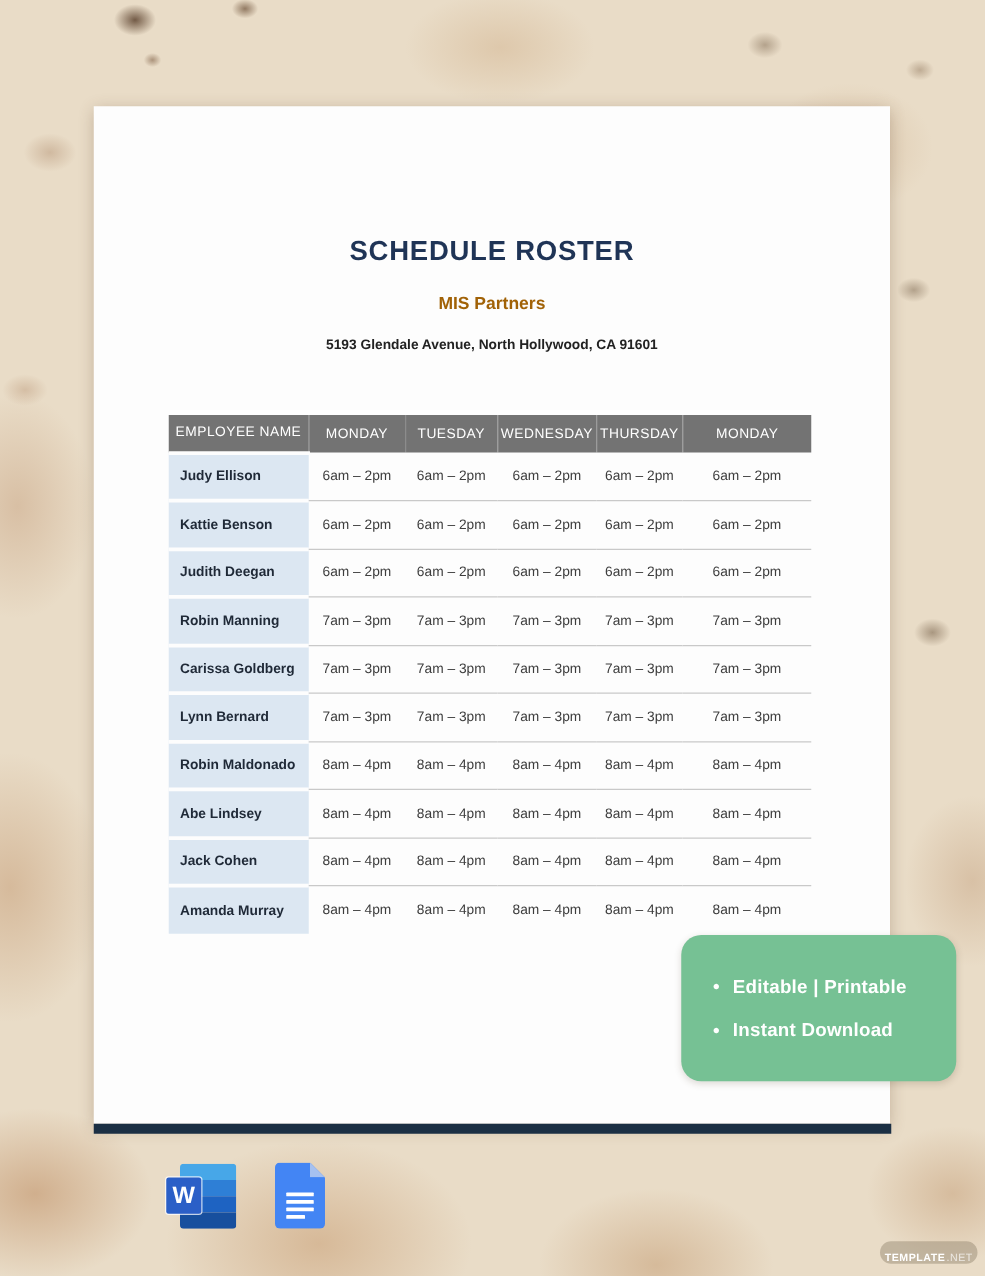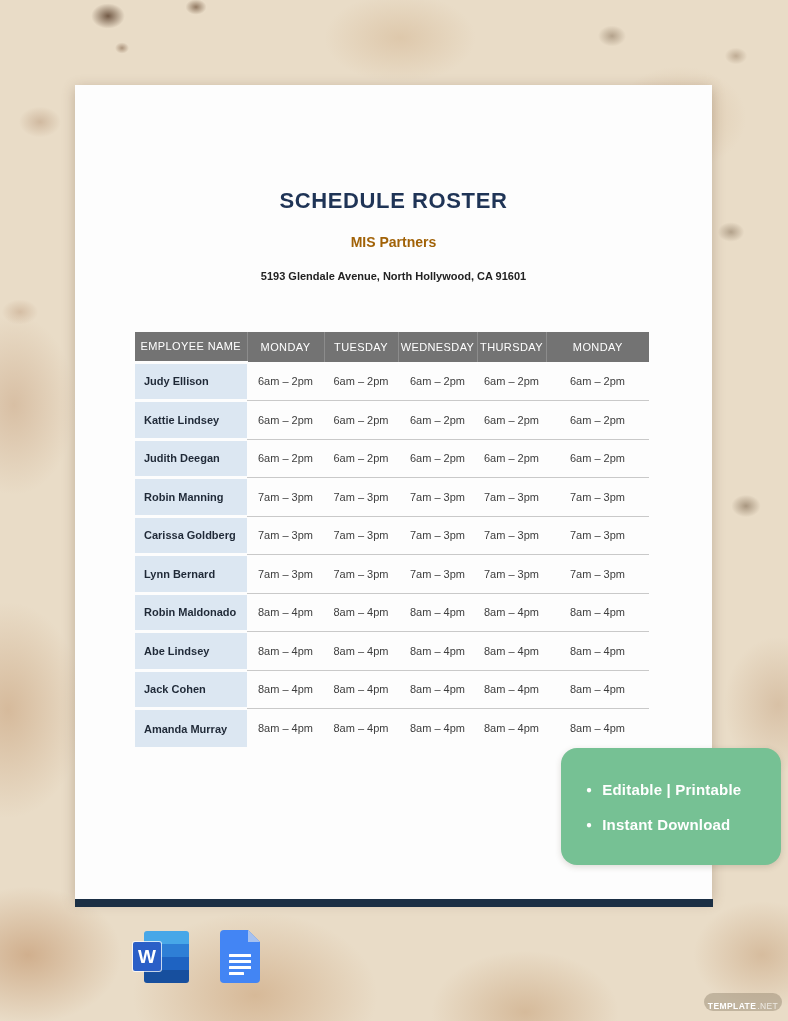--- a/index.html
+++ b/index.html
@@ -63,21 +63,21 @@
     padding-left:9px; text-align:left; border-top:3px solid #fdfdfd;
   }
   td.time-cell {
     text-align:center; color:#3d3d3d; border-top:1px solid #c9c9c9;
   }
   tbody tr:first-child td.time-cell { border-top:none; }
   .promo-badge {
     position:absolute; left:545px; top:748px; width:220px; height:117px;
     background:#76c194; border-radius:16px; color:#fff;
     display:flex; flex-direction:column; justify-content:center; gap:18px;
-    padding-left:25px; box-shadow:0 2px 6px rgba(80,60,40,.18);margin-left:16px;
+    padding-left:25px; box-shadow:0 2px 6px rgba(80,60,40,.18);
   }
   .badge-line { font-size:15px; font-weight:bold; letter-spacing:.2px; }
   .badge-line::before { content:"●"; font-size:10px; margin-right:10px; vertical-align:2px; }
   .word-icon { position:absolute; left:133px; top:931px; width:57px; height:52px; cursor:pointer; }
   .word-doc {
     position:absolute; left:11px; top:0; width:45px; height:52px; border-radius:3px;
     overflow:hidden; display:flex; flex-direction:column;
   }
   .word-doc .s1 { flex:1; background:#47a7e8; }
   .word-doc .s2 { flex:1; background:#2e7fd6; }
@@ -141,21 +141,21 @@
     <tbody>
         <tr>
           <td class="name-cell">Judy Ellison</td>
           <td class="time-cell">6am – 2pm</td>
           <td class="time-cell">6am – 2pm</td>
           <td class="time-cell">6am – 2pm</td>
           <td class="time-cell">6am – 2pm</td>
           <td class="time-cell">6am – 2pm</td>
         </tr>
         <tr>
-          <td class="name-cell">Kattie Lindsey</td>
+          <td class="name-cell">Kattie Benson</td>
           <td class="time-cell">6am – 2pm</td>
           <td class="time-cell">6am – 2pm</td>
           <td class="time-cell">6am – 2pm</td>
           <td class="time-cell">6am – 2pm</td>
           <td class="time-cell">6am – 2pm</td>
         </tr>
         <tr>
           <td class="name-cell">Judith Deegan</td>
           <td class="time-cell">6am – 2pm</td>
           <td class="time-cell">6am – 2pm</td>

